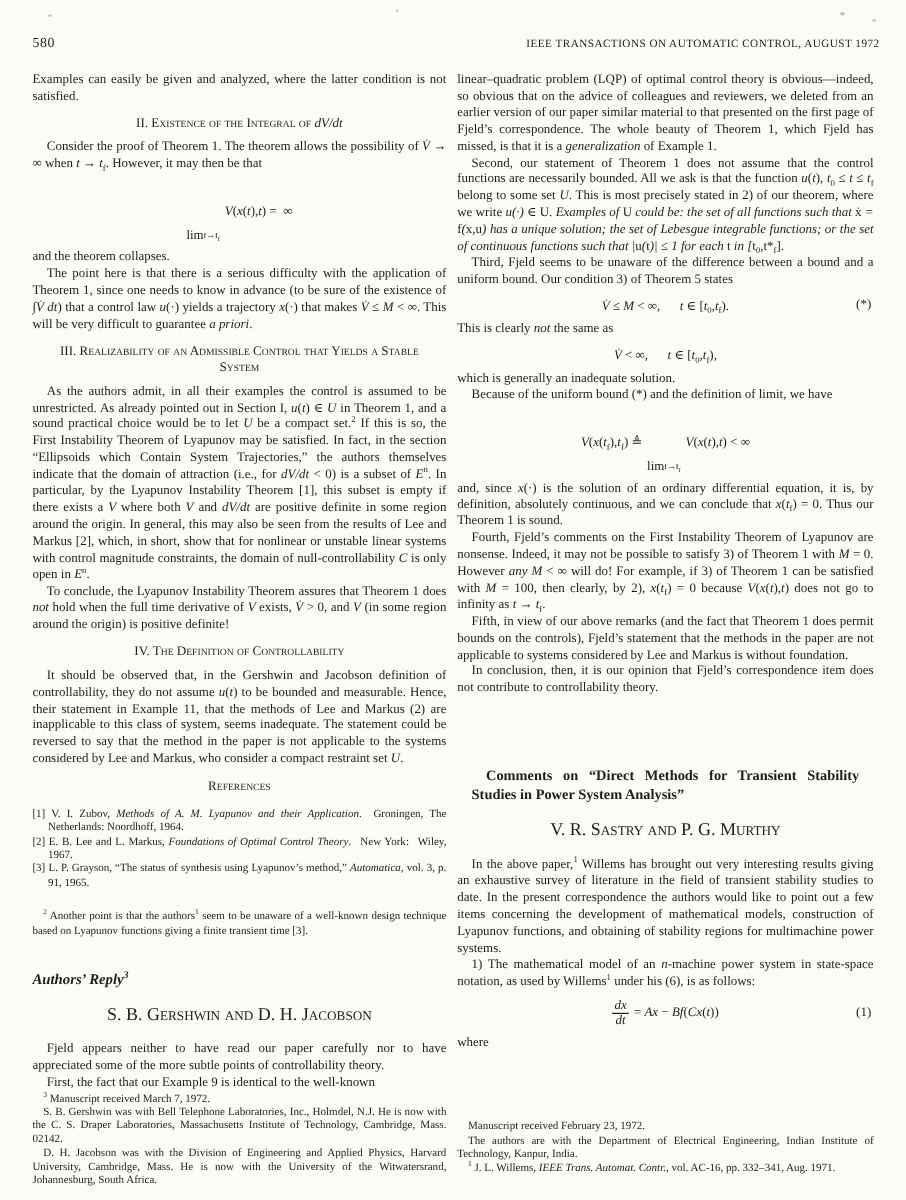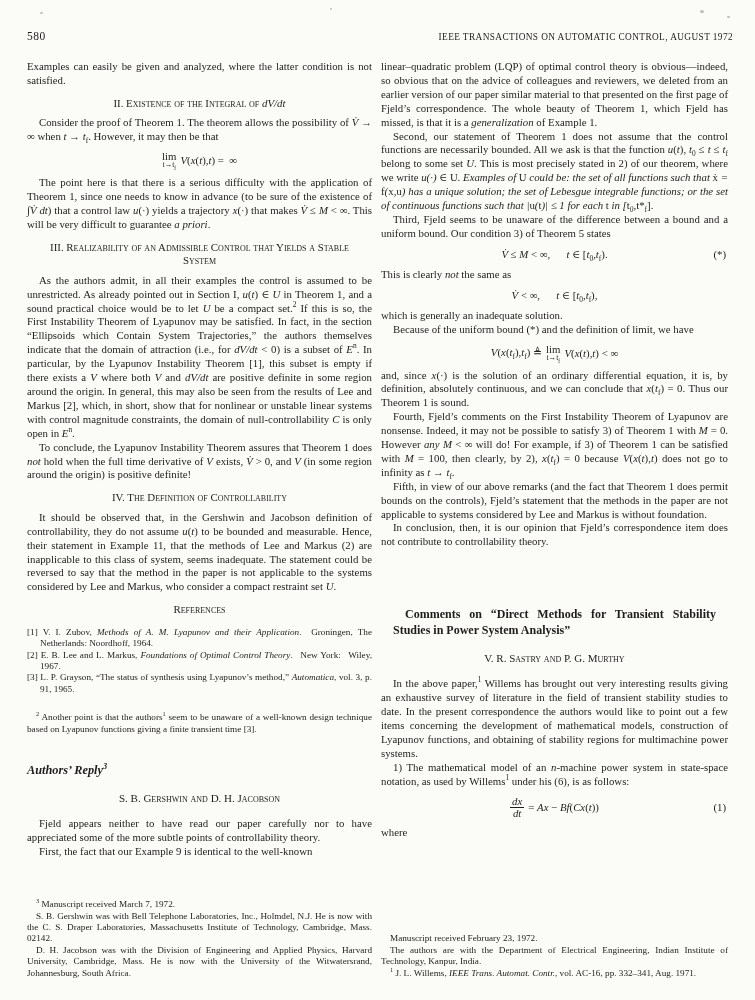--- a/index.html
+++ b/index.html
@@ -18,32 +18,32 @@
   .cols{display:flex;gap:9px;}
   .col{width:345px;display:flex;flex-direction:column;height:925px;}
   p{margin:0;font-size:10.8px;line-height:13.9px;text-align:justify;text-indent:12px;}
   p.noindent{text-indent:0;}
   .sec{font-variant:small-caps;font-weight:normal;font-size:10.9px;line-height:13.5px;
        text-align:center;margin:9px 18px 6px 18px;}
   .sec i{font-variant:normal;}
   .eq{display:flex;justify-content:center;align-items:center;position:relative;
       margin:7px 0;font-size:10.8px;gap:4px;}
   .eqtag{position:absolute;right:2px;top:50%;transform:translateY(-50%);}
-  .limop{display:inline-flex;flex-direction:column;align-items:center;line-height:10px;}
+  .limop{display:inline-flex;flex-direction:row;align-items:center;line-height:10px;margin-top:40px;}
   .limsub{font-size:7.6px;line-height:8px;}
   .frac{display:inline-flex;flex-direction:column;align-items:center;line-height:11px;font-style:italic;}
   .frac .num{border-bottom:1px solid #1e1d1b;padding:0 2px;}
   sub,sup{font-size:68%;line-height:0;}
   i{font-style:italic;}
   .refs p{font-size:9.2px;line-height:11.4px;text-indent:-13px;padding-left:13px;margin:0;}
   .refs{margin-top:4px;}
   .fn{font-size:9.2px;line-height:11.4px;text-indent:9px;}
   .fn2{margin-top:17px;}
   .replyhead{font-style:italic;font-weight:bold;font-size:12.3px;margin:28px 0 0 0;text-align:left;}
-  .authorline{font-variant:small-caps;text-align:center;font-size:11px;margin:14px 0 13px 0;}
+  .authorline{font-variant:small-caps;text-align:center;font-size:15px;margin:14px 0 13px 0;}
   .fnblock{margin-top:auto;padding-bottom:6px;}
   .art2{margin-top:46px;}
   .art2 .title{font-weight:bold;font-size:12px;line-height:15.6px;text-align:justify;margin:12px;}
   .speck{position:absolute;background:#8b8b85;border-radius:50%;opacity:.55;}
 </style>
 </head>
 <body>
 
 <div class="page">
 
@@ -64,20 +64,21 @@
 
       <h2 class="sec">II. Existence of the Integral of <i>dV/dt</i></h2>
       <p>Consider the proof of Theorem 1. The theorem allows the possibility of <i>V̇</i> → ∞ when <i>t</i> → <i>t</i><sub>f</sub>. However, it may then be that</p>
       <div class="eq">
         <span class="limop">
             <span>lim</span>
             <span class="limsub">t→t<sub>f</sub></span>
           </span>
         <span><i>V</i>(<i>x</i>(<i>t</i>),<i>t</i>) = ∞</span>
       </div>
+      <p class="noindent">and the theorem collapses.</p>
       <p>The point here is that there is a serious difficulty with the application of Theorem 1, since one needs to know in advance (to be sure of the existence of ∫<i>V̇</i> <i>dt</i>) that a control law <i>u</i>(·) yields a trajectory <i>x</i>(·) that makes <i>V̇</i> ≤ <i>M</i> &lt; ∞. This will be very difficult to guarantee <i>a priori</i>.</p>
 
       <h2 class="sec">III. Realizability of an Admissible Control that Yields a Stable System</h2>
       <p>As the authors admit, in all their examples the control is assumed to be unrestricted. As already pointed out in Section I, <i>u</i>(<i>t</i>) ∈ <i>U</i> in Theorem 1, and a sound practical choice would be to let <i>U</i> be a compact set.<sup>2</sup> If this is so, the First Instability Theorem of Lyapunov may be satisfied. In fact, in the section “Ellipsoids which Contain System Trajectories,” the authors themselves indicate that the domain of attraction (i.e., for <i>dV/dt</i> &lt; 0) is a subset of <i>E</i><sup>n</sup>. In particular, by the Lyapunov Instability Theorem [1], this subset is empty if there exists a <i>V</i> where both <i>V</i> and <i>dV/dt</i> are positive definite in some region around the origin. In general, this may also be seen from the results of Lee and Markus [2], which, in short, show that for nonlinear or unstable linear systems with control magnitude constraints, the domain of null-controllability <i>C</i> is only open in <i>E</i><sup>n</sup>.</p>
       <p>To conclude, the Lyapunov Instability Theorem assures that Theorem 1 does <i>not</i> hold when the full time derivative of <i>V</i> exists, <i>V̇</i> &gt; 0, and <i>V</i> (in some region around the origin) is positive definite!</p>
 
       <h2 class="sec">IV. The Definition of Controllability</h2>
       <p>It should be observed that, in the Gershwin and Jacobson definition of controllability, they do not assume <i>u</i>(<i>t</i>) to be bounded and measurable. Hence, their statement in Example 11, that the methods of Lee and Markus (2) are inapplicable to this class of system, seems inadequate. The statement could be reversed to say that the method in the paper is not applicable to the systems considered by Lee and Markus, who consider a compact restraint set <i>U</i>.</p>
 
       <h2 class="sec">References</h2>

